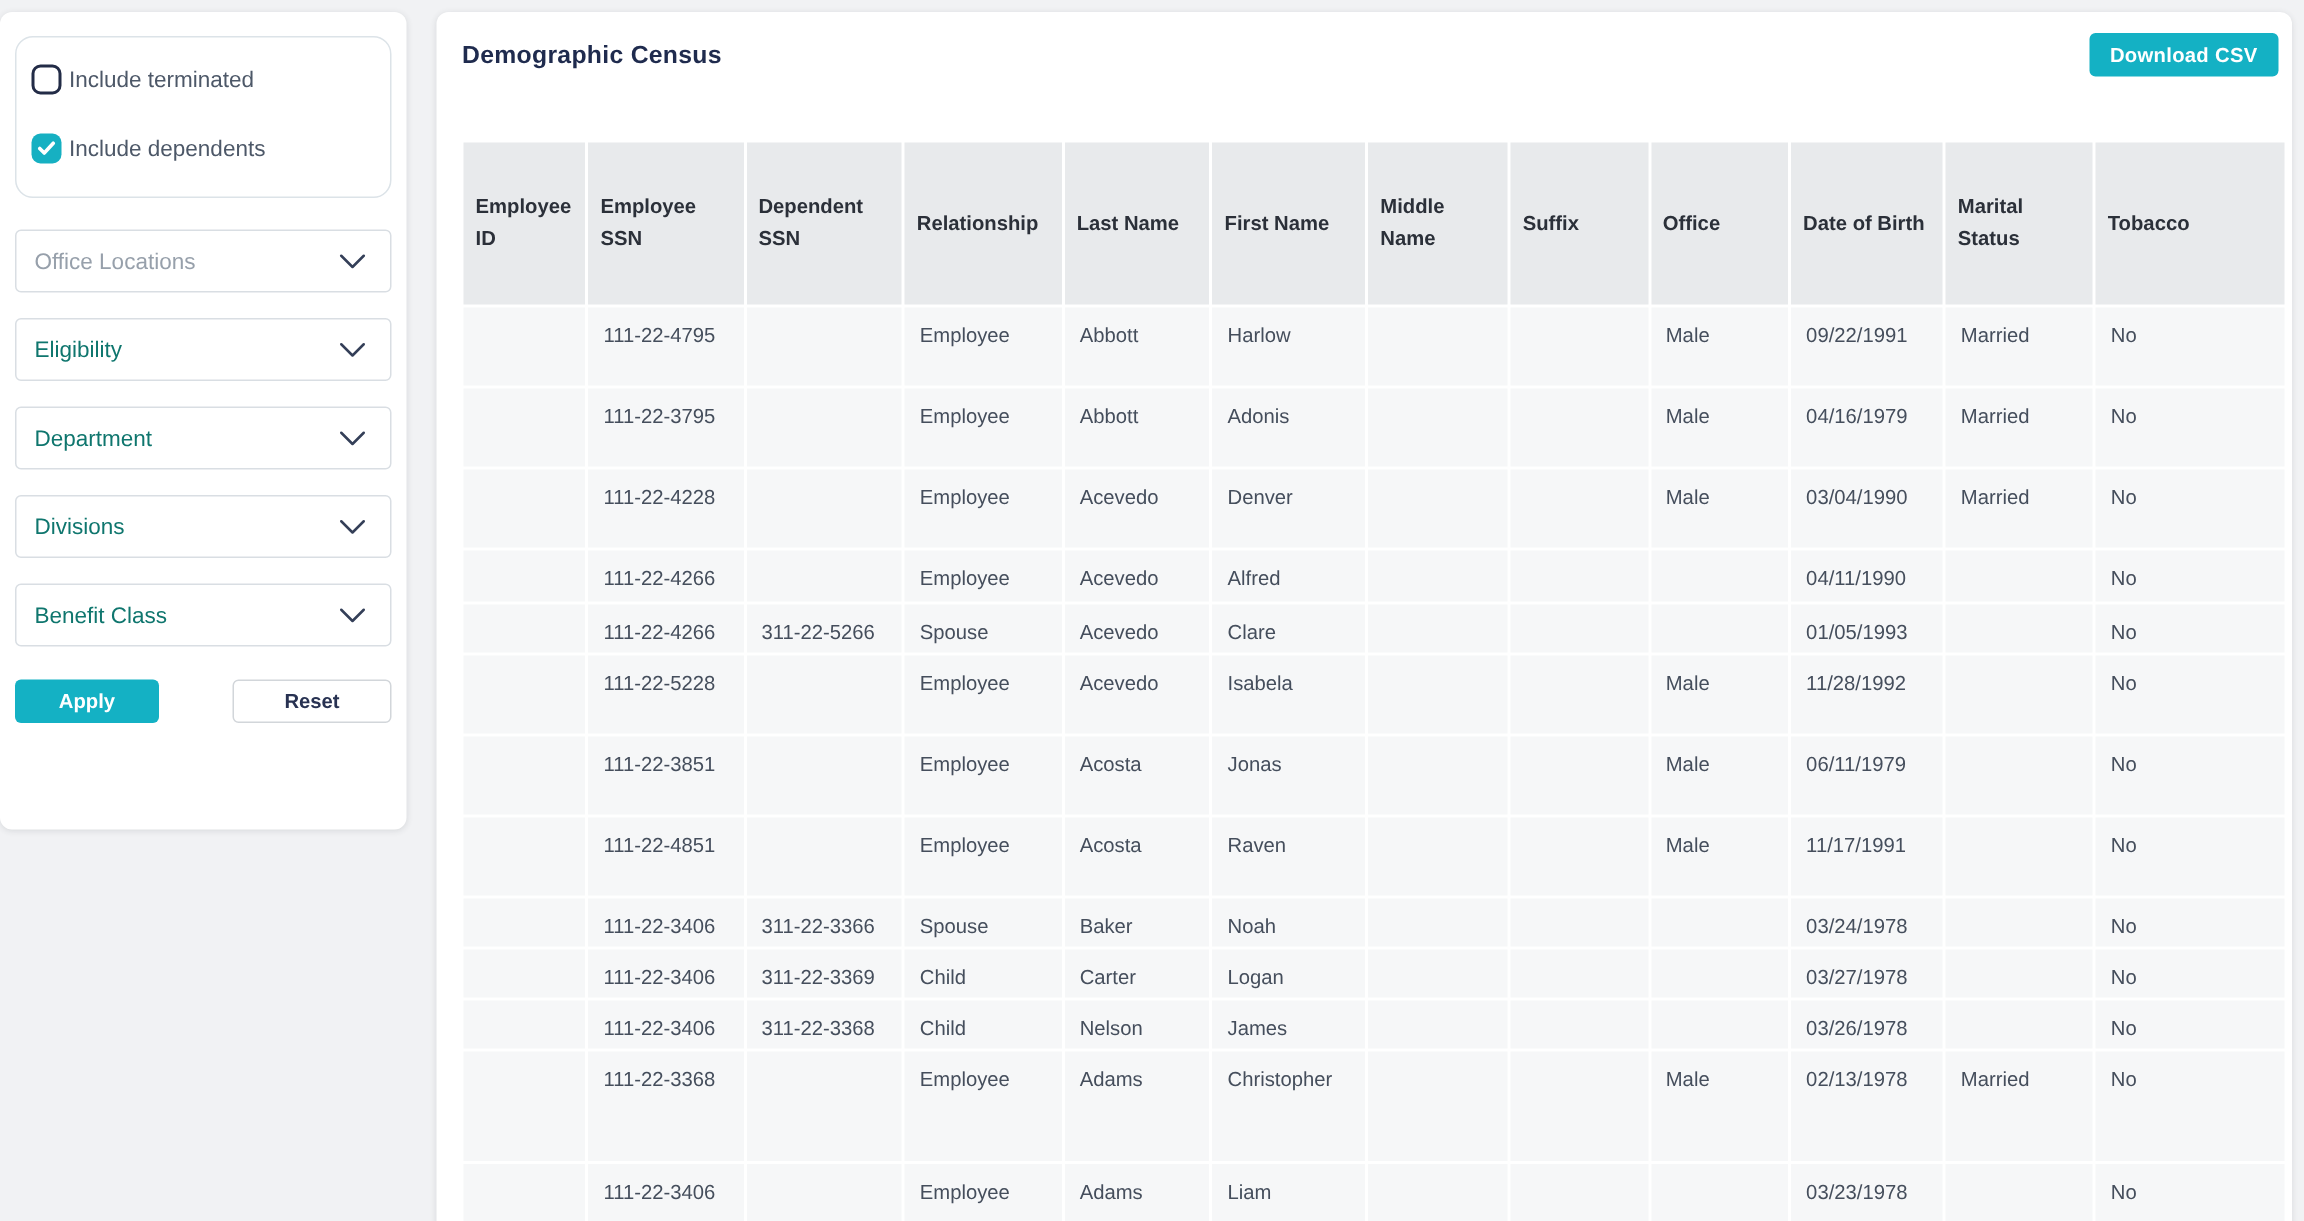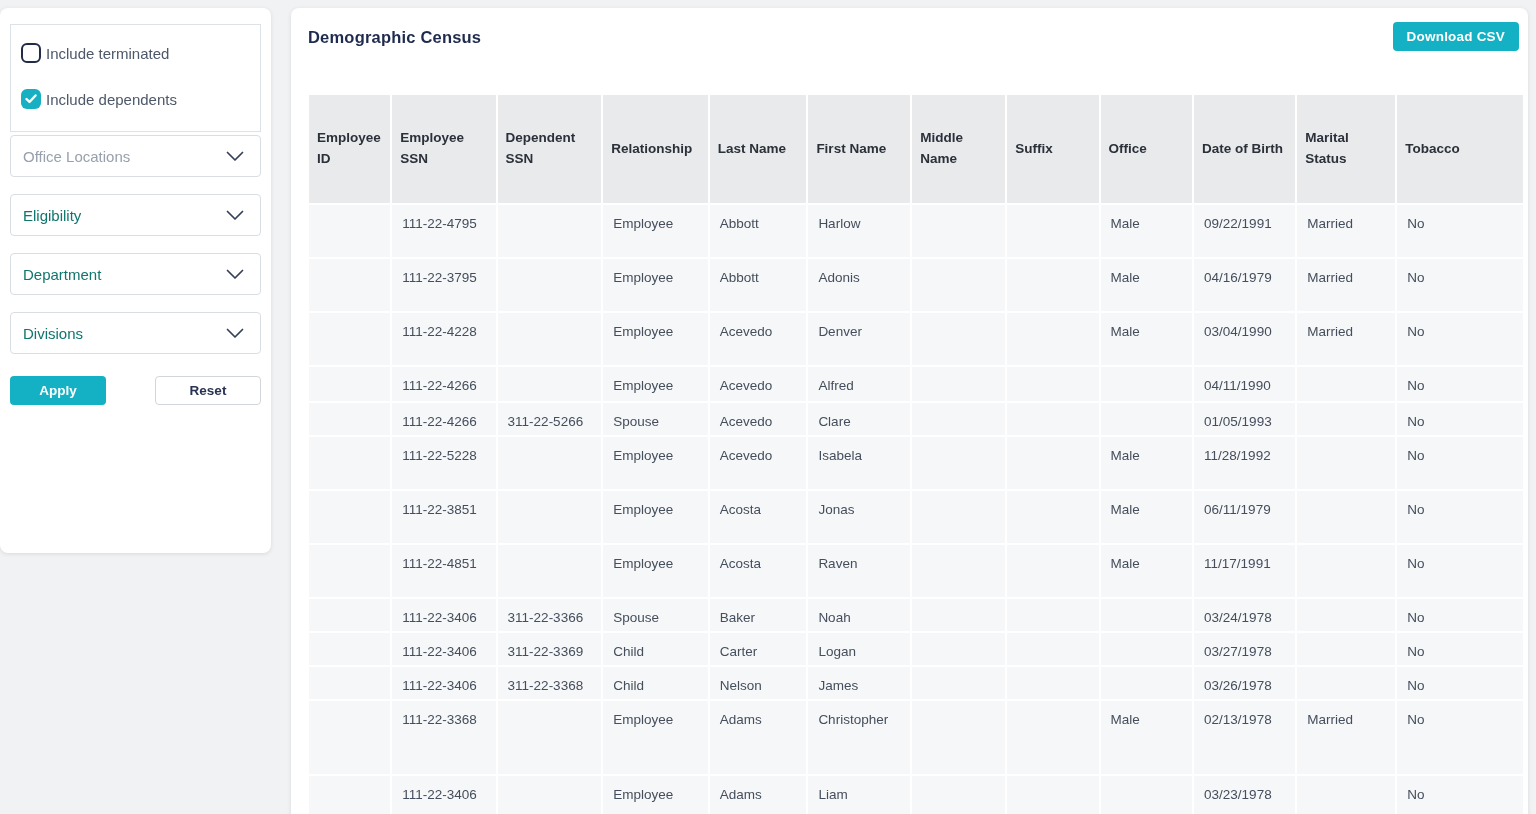--- a/index.html
+++ b/index.html
@@ -20,22 +20,22 @@
   .sidebar { left: 0; top: 8px; width: 271px; height: 545px; }
   .filters-header {
     height: 44px; background: #f7f8f8;
     border-bottom: 1px solid #e4e6e8;
     border-radius: 8px 8px 0 0;
     display: flex; align-items: center; padding: 0 12px;
   }
   .filters-header h2 { font-size: 15px; font-weight: bold; color: #222d4e; letter-spacing: .2px; }
   .filters-body { padding: 16px 10px 0 10px; }
   .checkbox-card {
-    border: 1px solid #dce3e8; border-radius: 0;
-    padding: 18px 10px 22px 10px; margin-bottom: 3px;
+    border: 1px solid #dce3e8; border-radius: 12px;
+    padding: 18px 10px 22px 10px; margin-bottom: 21px;
   }
   .checkbox-row { display: flex; align-items: center; cursor: pointer; }
   .checkbox-row + .checkbox-row { margin-top: 26px; }
   .cb {
     width: 20px; height: 20px; border-radius: 6px; flex: 0 0 20px;
     display: inline-flex; align-items: center; justify-content: center;
   }
   .cb.unchecked { border: 2.5px solid #232c47; background: #fff; }
   .cb.checked   { background: #16b0c2; }
   .cb svg { display: block; }
@@ -117,20 +117,26 @@
       </svg>
     </div>
     <div class="dropdown">
       <span class="dd-label">Department</span>
       <svg class="chevron" width="18" height="11" viewBox="0 0 18 11">
         <polyline points="1.5,1.5 9,9 16.5,1.5" fill="none" stroke="#343f58" stroke-width="1.7" stroke-linecap="round" stroke-linejoin="round"></polyline>
       </svg>
     </div>
     <div class="dropdown">
       <span class="dd-label">Divisions</span>
+      <svg class="chevron" width="18" height="11" viewBox="0 0 18 11">
+        <polyline points="1.5,1.5 9,9 16.5,1.5" fill="none" stroke="#343f58" stroke-width="1.7" stroke-linecap="round" stroke-linejoin="round"></polyline>
+      </svg>
+    </div>
+    <div class="dropdown">
+      <span class="dd-label">Benefit Class</span>
       <svg class="chevron" width="18" height="11" viewBox="0 0 18 11">
         <polyline points="1.5,1.5 9,9 16.5,1.5" fill="none" stroke="#343f58" stroke-width="1.7" stroke-linecap="round" stroke-linejoin="round"></polyline>
       </svg>
     </div>
 
     <div class="actions">
       <button class="btn btn-apply">Apply</button>
       <button class="btn btn-reset">Reset</button>
     </div>
   </div>

